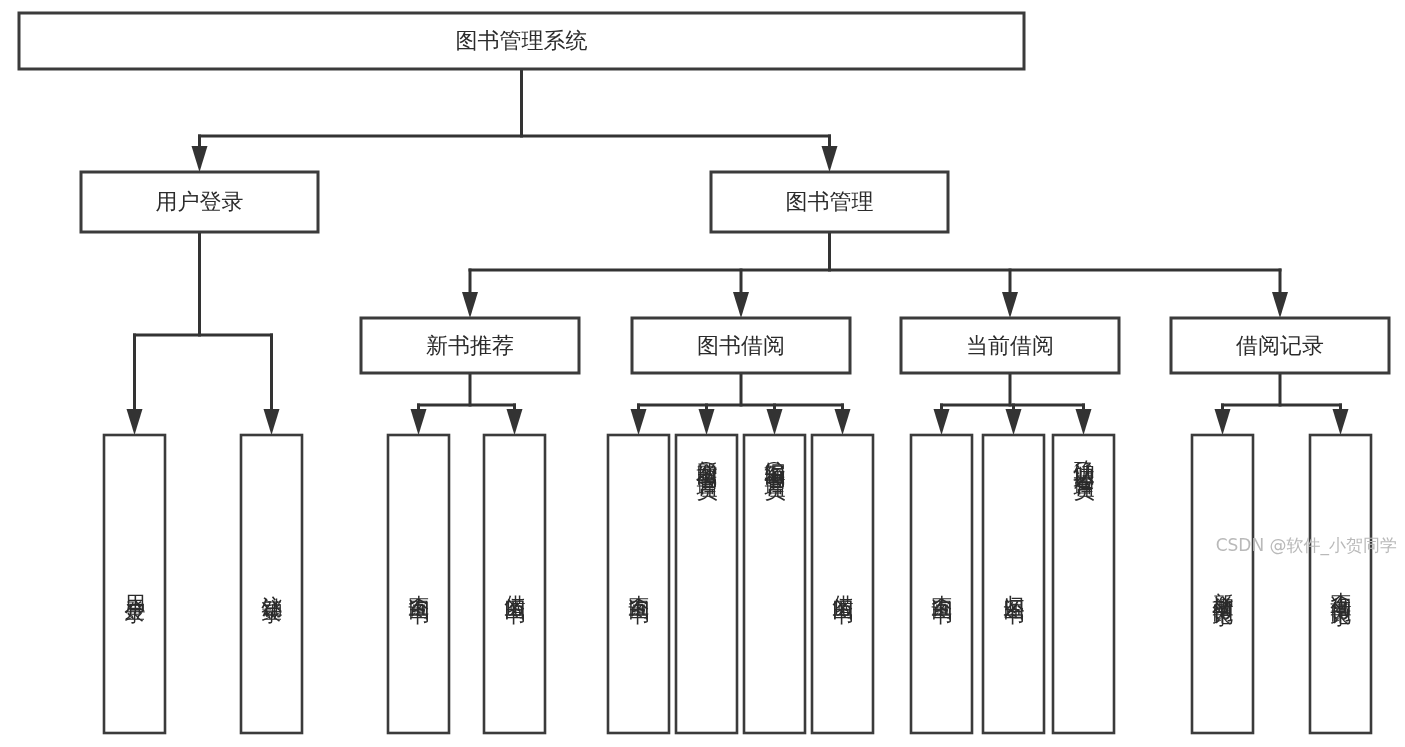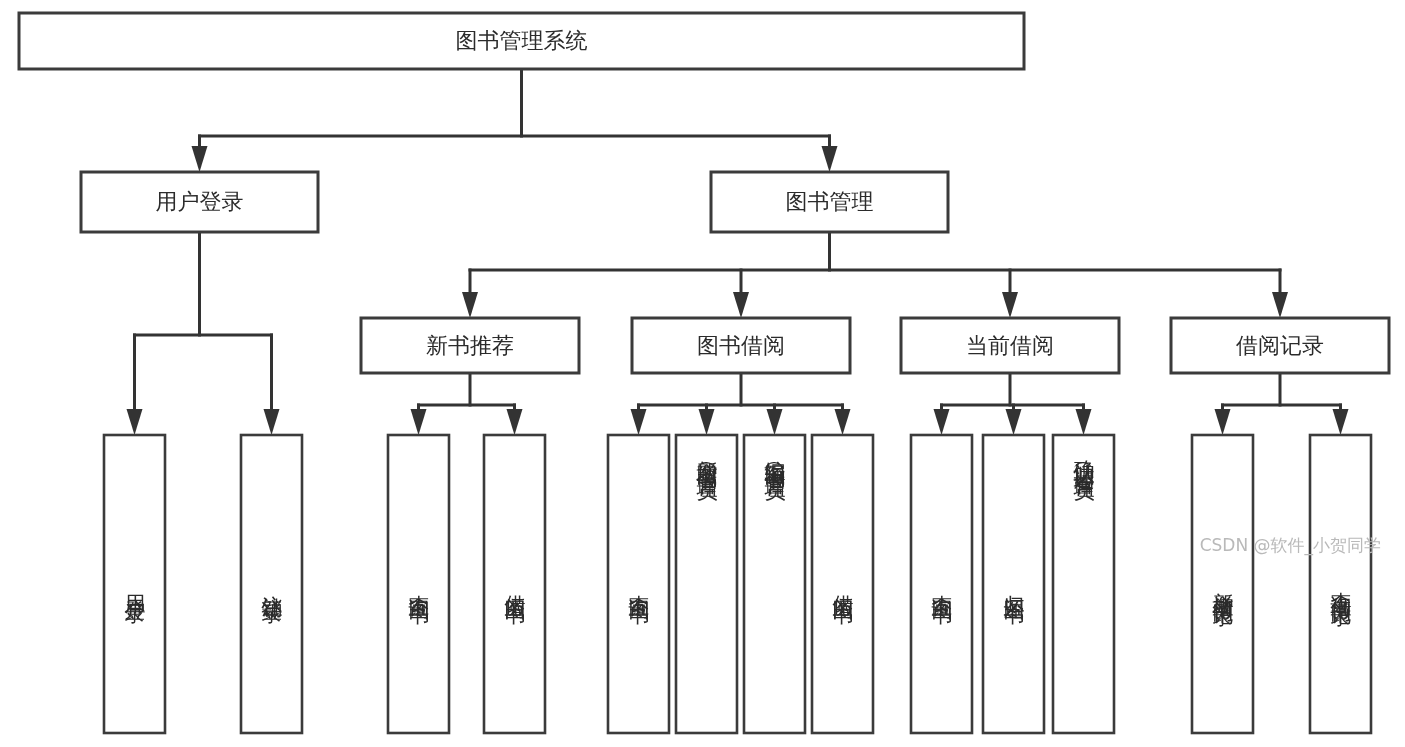--- a/index.html
+++ b/index.html
@@ -59,21 +59,21 @@
     line-height: 1.18;
     color: #2b2b2b;
     letter-spacing: 3px;
     text-align: center;
     white-space: nowrap;
     font-family: "DejaVu Sans", "Liberation Sans", sans-serif;
     pointer-events: none;
   }
   .watermark {
     position: absolute;
-    right: 24px;
+    right: 8px;
     bottom: 10px;
     font-size: 17px;
     color: #b9b9b9;
     font-family: "DejaVu Sans", "Liberation Sans", sans-serif;
     white-space: nowrap;
   }
 </style>
 </head>
 <body>
 

